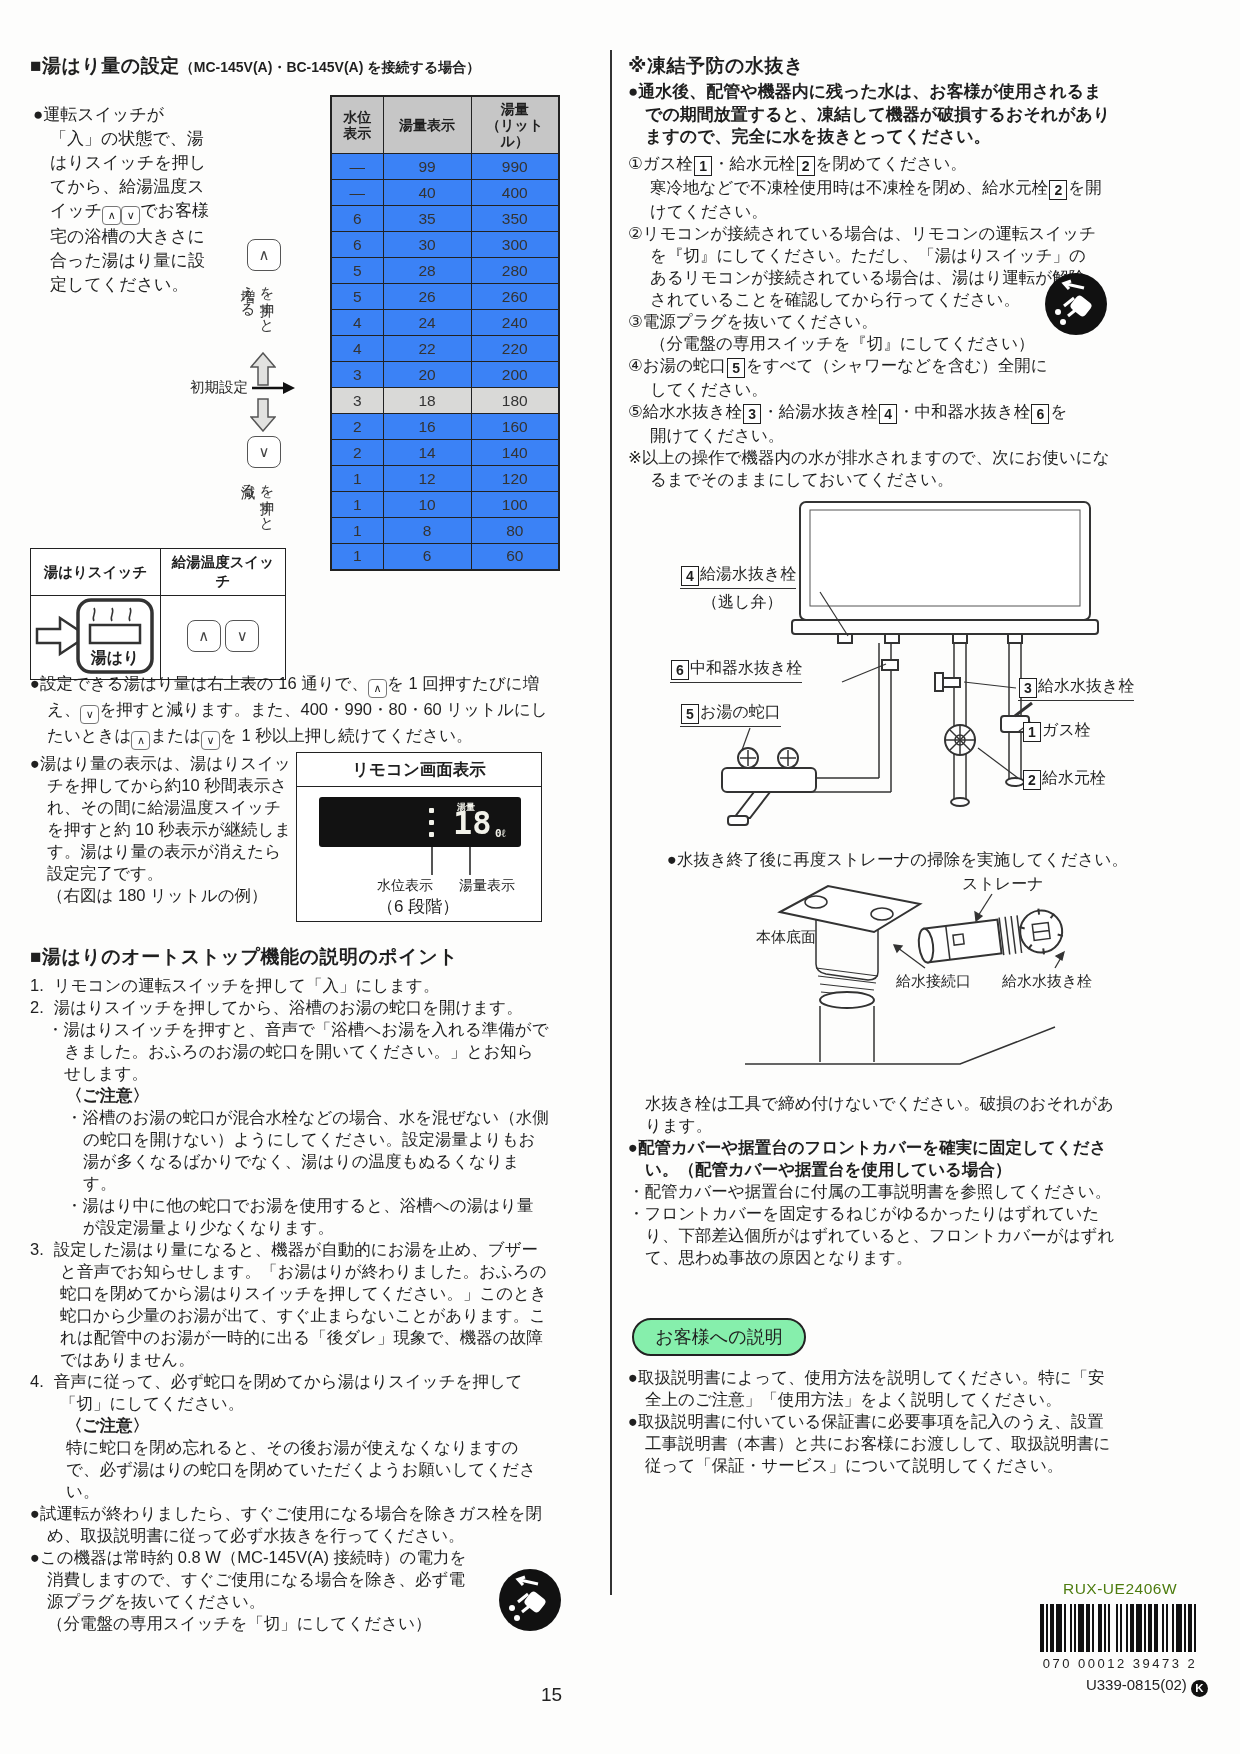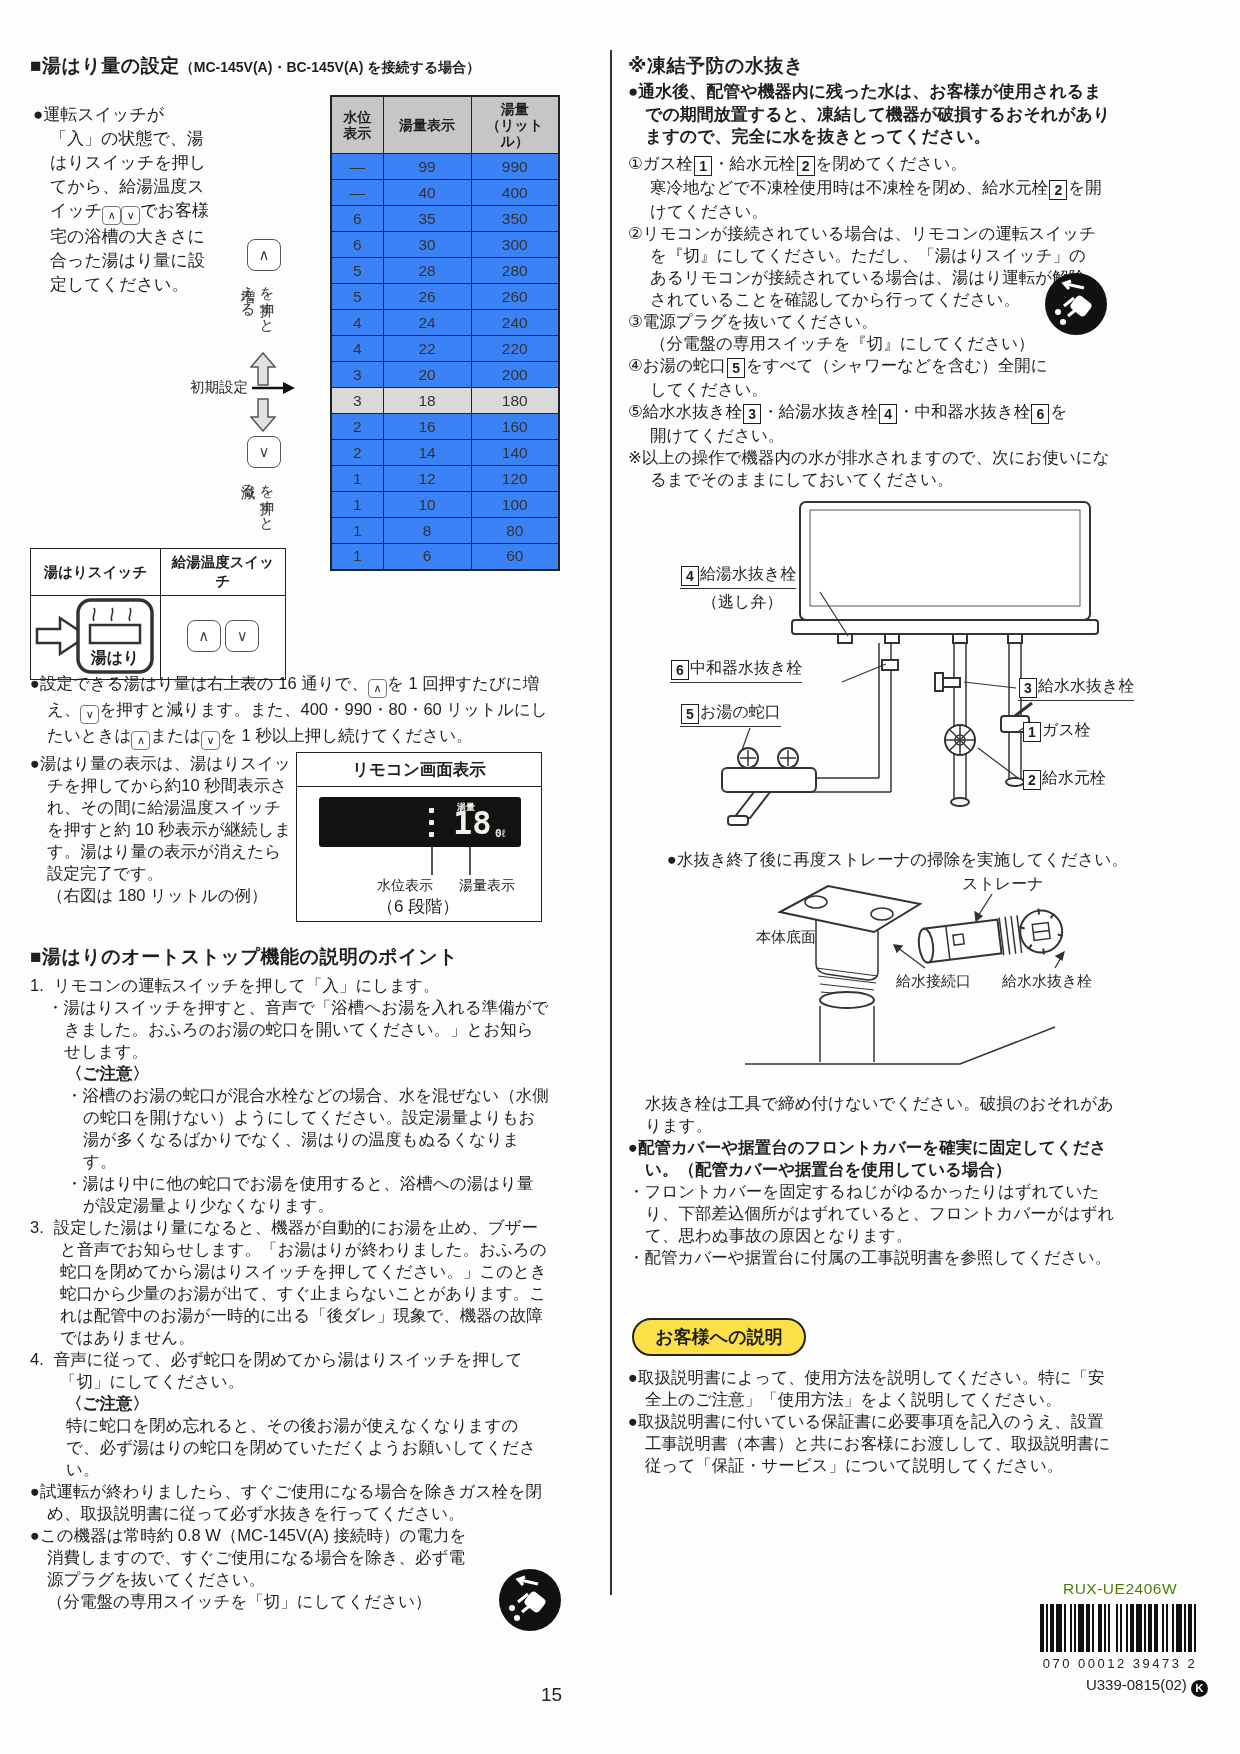--- a/index.html
+++ b/index.html
@@ -36,21 +36,21 @@
   .rbox .rtitle{font-size:16.5px;font-weight:700;text-align:center;padding:6px 0 5px;border-bottom:1.5px solid #222;}
   .lcd{position:absolute;background:#121212;border-radius:3px;}
   .lcd .lv{position:absolute;color:#f2f2ea;font-family:"DejaVu Sans Mono",monospace;font-weight:700;}
   .leader{position:absolute;width:1.5px;background:#555;}
   .rlabel{position:absolute;font-size:14px;color:#222;}
   
   .dlabel{position:absolute;font-size:16px;color:#1f1f1f;white-space:nowrap;}
   .dlabel.ul{border-bottom:1.5px solid #333;padding-bottom:2px;}
   svg .ln{stroke:#333;stroke-width:1.5;fill:none;}
   svg .shp{stroke:#333;stroke-width:2;fill:#fff;}
-  .stadium{border:2px solid #222;border-radius:19px;text-align:center;font-size:18px;font-weight:700;padding:5px 0;background:#fde047;}
+  .stadium{border:2px solid #222;border-radius:19px;text-align:center;font-size:18px;font-weight:400;padding:5px 0;background:#86efac;}
   .kmark{display:inline-block;width:17px;height:17px;border-radius:50%;background:#111;color:#fff;font-size:11.5px;font-weight:700;text-align:center;line-height:17px;vertical-align:-2px;}
   .divider{position:absolute;width:1.5px;background:#333;}
   .pgnum{font-size:19px;color:#222;}
   .model{font-size:15.5px;letter-spacing:.5px;color:#4d7c0f;text-align:center;}
   .bdigits{font-size:13px;letter-spacing:2.5px;text-align:center;color:#222;}
   .doccode{font-size:15px;text-align:right;color:#222;}
 </style>
 </head>
 <body>
 
@@ -229,20 +229,21 @@
       <span>水位表示</span><br>
       <span style="font-size:17px;">（6 段階）</span>
     </div>
     <div class="rlabel" style="left:162px;top:124px;">湯量表示</div>
   </div>
 
   <div class="abs sec-h" style="left:30px;top:944px;width:540px;">■湯はりのオートストップ機能の説明のポイント</div>
 
   <div class="abs t" style="left:30px;top:974px;width:520px;">
     <p class="hangnum"><span style="margin-right:10px;">1.</span><span>リモコンの運転スイッチを押して「入」にします。</span></p>
+    <p class="hangnum"><span style="margin-right:10px;">2.</span><span>湯はりスイッチを押してから、浴槽のお湯の蛇口を開けます。</span></p>
     <p class="hang17 ind17">・湯はりスイッチを押すと、音声で「浴槽へお湯を入れる準備ができました。おふろのお湯の蛇口を開いてください。」とお知らせします。</p>
     <p class="b ind36">〈ご注意〉</p>
     <p class="hang17 ind36">・浴槽のお湯の蛇口が混合水栓などの場合、水を混ぜない（水側の蛇口を開けない）ようにしてください。設定湯量よりもお湯が多くなるばかりでなく、湯はりの温度もぬるくなります。</p>
     <p class="hang17 ind36">・湯はり中に他の蛇口でお湯を使用すると、浴槽への湯はり量が設定湯量より少なくなります。</p>
     <p class="hangnum"><span style="margin-right:10px;">3.</span><span>設定した湯はり量になると、機器が自動的にお湯を止め、ブザーと音声でお知らせします。「お湯はりが終わりました。おふろの蛇口を閉めてから湯はりスイッチを押してください。」このとき蛇口から少量のお湯が出て、すぐ止まらないことがあります。これは配管中のお湯が一時的に出る「後ダレ」現象で、機器の故障ではありません。</span></p>
     <p class="hangnum"><span style="margin-right:10px;">4.</span><span>音声に従って、必ず蛇口を閉めてから湯はりスイッチを押して「切」にしてください。</span></p>
     <p class="b ind36">〈ご注意〉</p>
     <p class="ind36">特に蛇口を閉め忘れると、その後お湯が使えなくなりますので、必ず湯はりの蛇口を閉めていただくようお願いしてください。</p>
     <p class="hang17">●試運転が終わりましたら、すぐご使用になる場合を除きガス栓を閉め、取扱説明書に従って必ず水抜きを行ってください。</p>
     <p class="hang17" style="width:440px;">●この機器は常時約 0.8 W（MC-145V(A) 接続時）の電力を消費しますので、すぐご使用になる場合を除き、必ず電源プラグを抜いてください。</p>
@@ -414,22 +415,22 @@
     </svg>
     <div class="dlabel" style="left:332px;top:2px;">ストレーナ</div>
     <div class="dlabel" style="left:126px;top:56px;font-size:15px;">本体底面</div>
     <div class="dlabel" style="left:266px;top:100px;font-size:15px;">給水接続口</div>
     <div class="dlabel" style="left:372px;top:100px;font-size:15px;">給水水抜き栓</div>
   </div>
 
   <div class="abs t" style="left:628px;top:1092px;width:488px;">
     <p class="ind17">水抜き栓は工具で締め付けないでください。破損のおそれがあります。</p>
     <p class="b hang17">●配管カバーや据置台のフロントカバーを確実に固定してください。（配管カバーや据置台を使用している場合）</p>
+    <p class="hang17">・配管カバーや据置台に付属の工事説明書を参照してください。</p>
     <p class="hang17">・フロントカバーを固定するねじがゆるかったりはずれていたり、下部差込個所がはずれていると、フロントカバーがはずれて、思わぬ事故の原因となります。</p>
-    <p class="hang17">・配管カバーや据置台に付属の工事説明書を参照してください。</p>
   </div>
 
   <div class="abs stadium" style="left:632px;top:1318px;width:174px;">お客様への説明</div>
   <div class="abs t" style="left:628px;top:1366px;width:488px;">
     <p class="hang17">●取扱説明書によって、使用方法を説明してください。特に「安全上のご注意」「使用方法」をよく説明してください。</p>
     <p class="hang17">●取扱説明書に付いている保証書に必要事項を記入のうえ、設置工事説明書（本書）と共にお客様にお渡しして、取扱説明書に従って「保証・サービス」について説明してください。</p>
   </div>
 
   <div class="abs model" style="left:1032px;top:1580px;width:176px;">RUX-UE2406W</div>
   <svg class="abs" style="left:1038px;top:1604px;" width="170" height="48" fill="#111">

